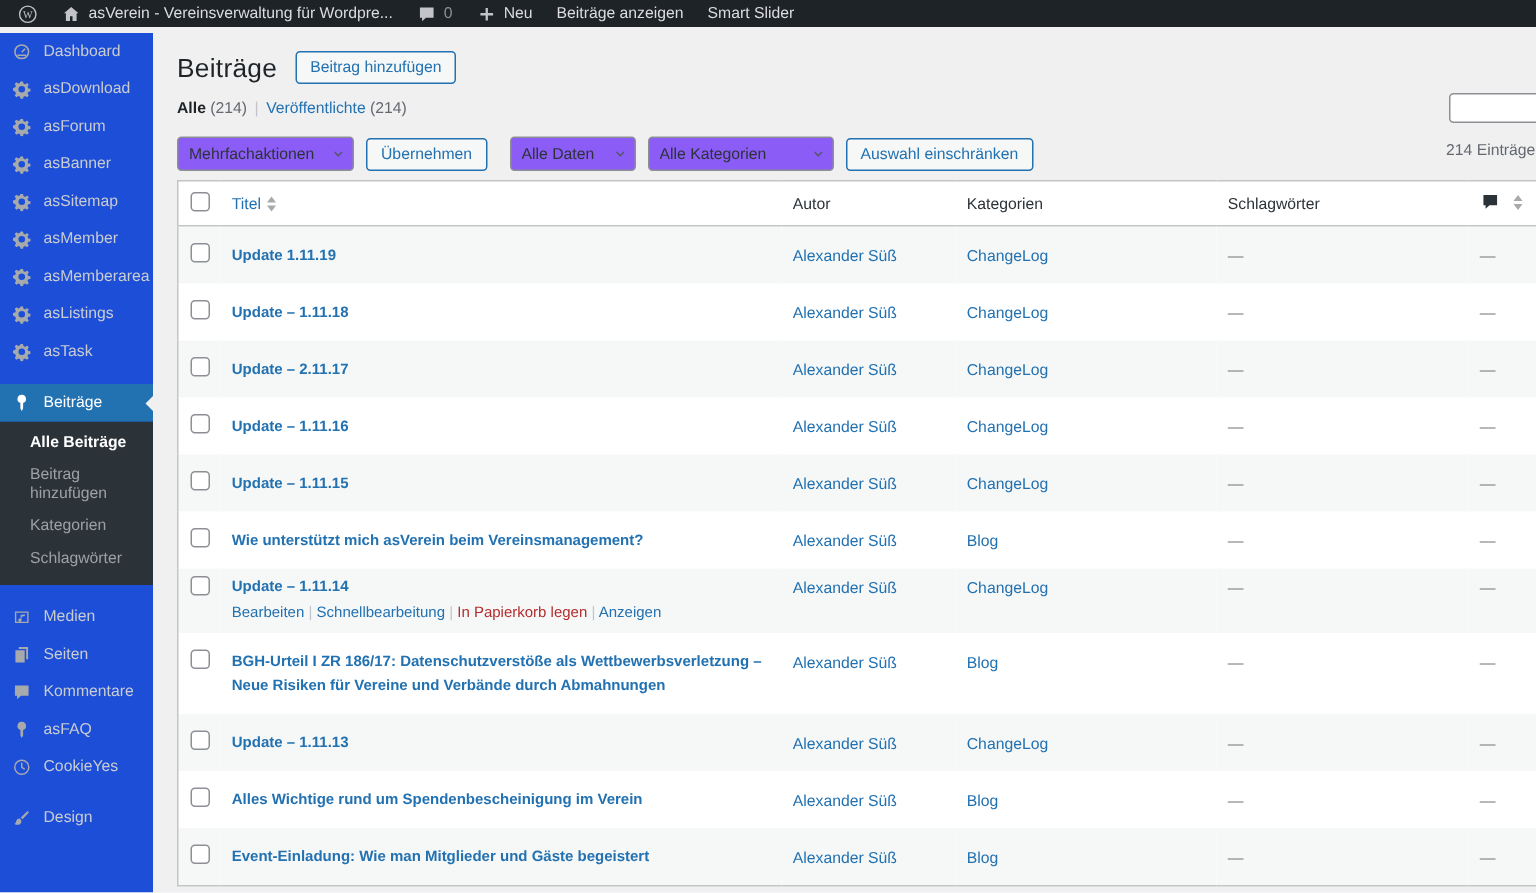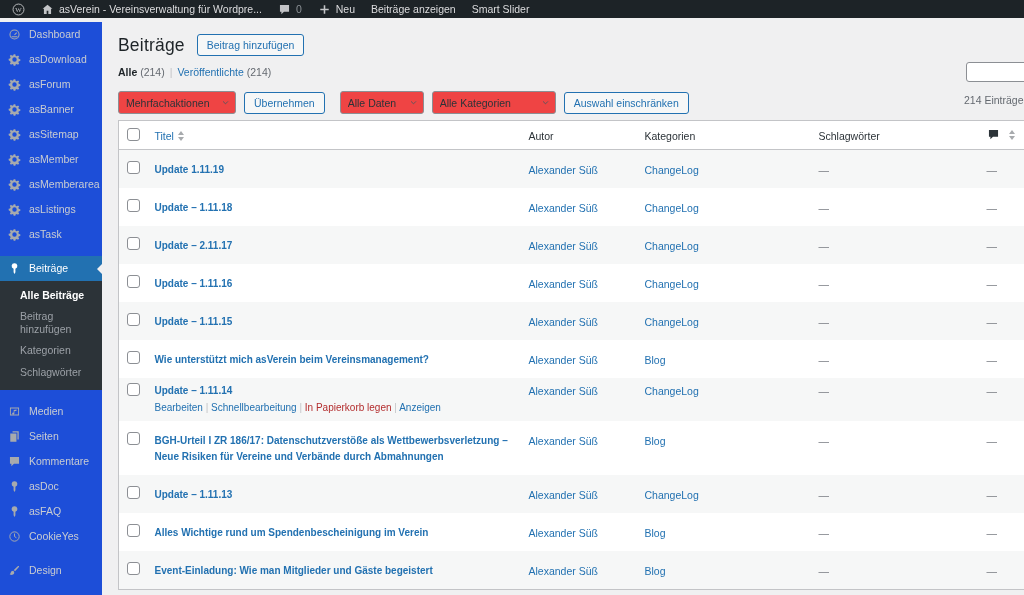--- a/index.html
+++ b/index.html
@@ -61,21 +61,21 @@
   .views a.current { color:#1d2327; font-weight:bold; }
   .views .count { color:#646970; font-weight:normal; }
   .views .sep { color:#c3c4c7; margin:0 5px; }
   .items-count { position:absolute; top:72px; left:862px; font-size:10.5px; color:#646970; white-space:nowrap; }
 
   .filters { display:flex; align-items:center; margin:0 0 6px; }
   .sel-wrap { position:relative; margin-right:8px; }
   select {
     appearance:none; -webkit-appearance:none; -moz-appearance:none;
     font:10.5px "Liberation Sans", sans-serif; color:#2c3338;
-    border:1px solid #8c8f94; border-radius:3px; background:#ef4444;
+    border:1px solid #8c8f94; border-radius:3px; background:#8b5cf6;
     height:23px; padding:0 22px 0 7px; cursor:pointer;
   }
   #bulk-select { width:118px; } #dates-select { width:84px; } #cats-select { width:124px; }
   .sel-wrap .chev { position:absolute; right:6px; top:7px; width:9px; height:9px; color:#50575e; pointer-events:none; }
   .apply { margin-right:15px; } .filterbtn { margin-left:0; }
 
   
   table.posts {
     border-collapse:collapse; background:#fff; border:1px solid #c3c4c7;
     width:940px; table-layout:fixed; font-size:10.5px;
@@ -259,28 +259,20 @@
         </span>
         <span>Seiten</span>
       </div>
       <div class="menu-item">
         <span class="icon">
           <svg viewBox="0 0 20 20" fill="currentColor">
             <path d="M3 3h14v10.5H9.2l-4 3.8v-3.8H3z"></path>
           </svg>
         </span>
         <span>Kommentare</span>
-      </div>
-      <div class="menu-item">
-        <span class="icon">
-          <svg viewBox="0 0 20 20" fill="currentColor">
-            <path d="M10 1.8a4.3 4.3 0 00-1.4 8.4v5.6L10 18.5l1.4-2.7v-5.6A4.3 4.3 0 0010 1.8z"></path>
-          </svg>
-        </span>
-        <span>asDoc</span>
       </div>
       <div class="menu-item">
         <span class="icon">
           <svg viewBox="0 0 20 20" fill="currentColor">
             <path d="M10 1.8a4.3 4.3 0 00-1.4 8.4v5.6L10 18.5l1.4-2.7v-5.6A4.3 4.3 0 0010 1.8z"></path>
           </svg>
         </span>
         <span>asFAQ</span>
       </div>
       <div class="menu-item">

